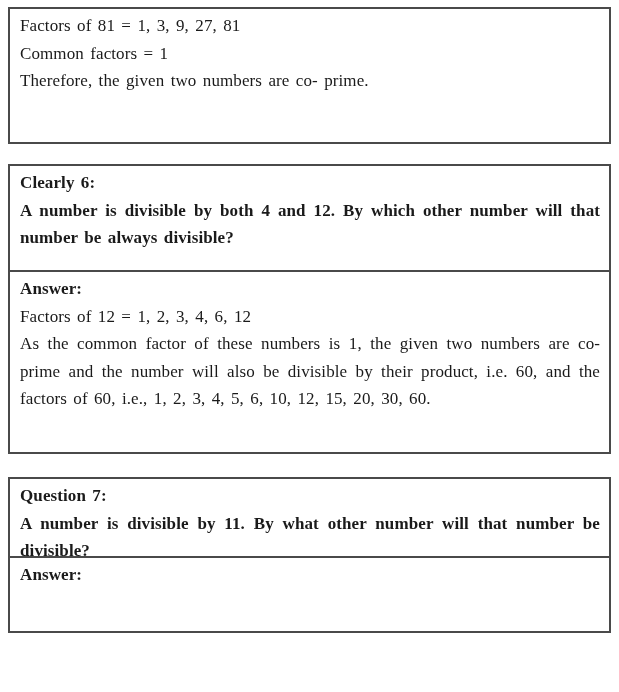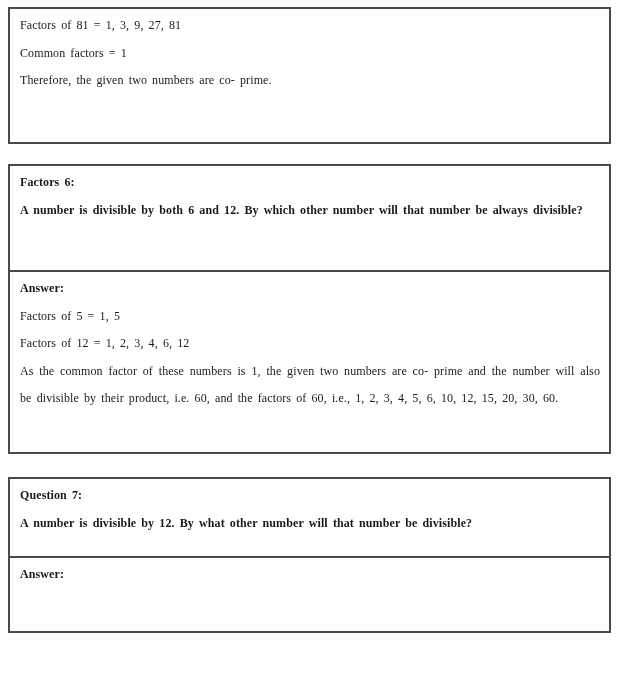--- a/index.html
+++ b/index.html
@@ -25,21 +25,21 @@
   .box1 { top: 7px;   height: 137px; }
   .box2 { top: 164px; height: 290px; }
   .box3 { top: 477px; height: 156px; }
   .cell { padding: 3px 9px 0 10px; box-sizing: border-box; }
   .q-cell { border-bottom: 2px solid #4a4a4a; }
   .box2 .q-cell { height: 106px; }
   .box3 .q-cell { height: 79px; }
   .a-cell { flex: 1; }
   p {
     margin: 0;
-    font-size: 12px;
+    font-size: 17px;
     line-height: 27.5px;
     word-spacing: 2px;
     letter-spacing: 0.1px;
   }
   .bold { font-weight: bold; }
   .justify { text-align: justify; }
 </style>
 </head>
 <body>
 
@@ -48,34 +48,33 @@
   <section class="box box1">
     <div class="cell a-cell">
       <p>Factors of 81 = 1, 3, 9, 27, 81</p>
       <p>Common factors = 1</p>
       <p>Therefore, the given two numbers are co- prime.</p>
     </div>
   </section>
 
   <section class="box box2">
     <div class="cell q-cell">
-      <p class="bold">Factors 6:</p>
-      <p class="bold justify">A number is divisible by both 6 and 12. By which other number will that number be always divisible?</p>
+      <p class="bold">Clearly 6:</p>
+      <p class="bold justify">A number is divisible by both 4 and 12. By which other number will that number be always divisible?</p>
     </div>
     <div class="cell a-cell">
       <p class="bold">Answer:</p>
-      <p>Factors of 5 = 1, 5</p>
       <p>Factors of 12 = 1, 2, 3, 4, 6, 12</p>
       <p class="justify">As the common factor of these numbers is 1, the given two numbers are co- prime and the number will also be divisible by their product, i.e. 60, and the factors of 60, i.e., 1, 2, 3, 4, 5, 6, 10, 12, 15, 20, 30, 60.</p>
     </div>
   </section>
 
   <section class="box box3">
     <div class="cell q-cell">
       <p class="bold">Question 7:</p>
-      <p class="bold justify">A number is divisible by 12. By what other number will that number be divisible?</p>
+      <p class="bold justify">A number is divisible by 11. By what other number will that number be divisible?</p>
     </div>
     <div class="cell a-cell">
       <p class="bold">Answer:</p>
     </div>
   </section>
 
 </div>
 
 </body></html>

